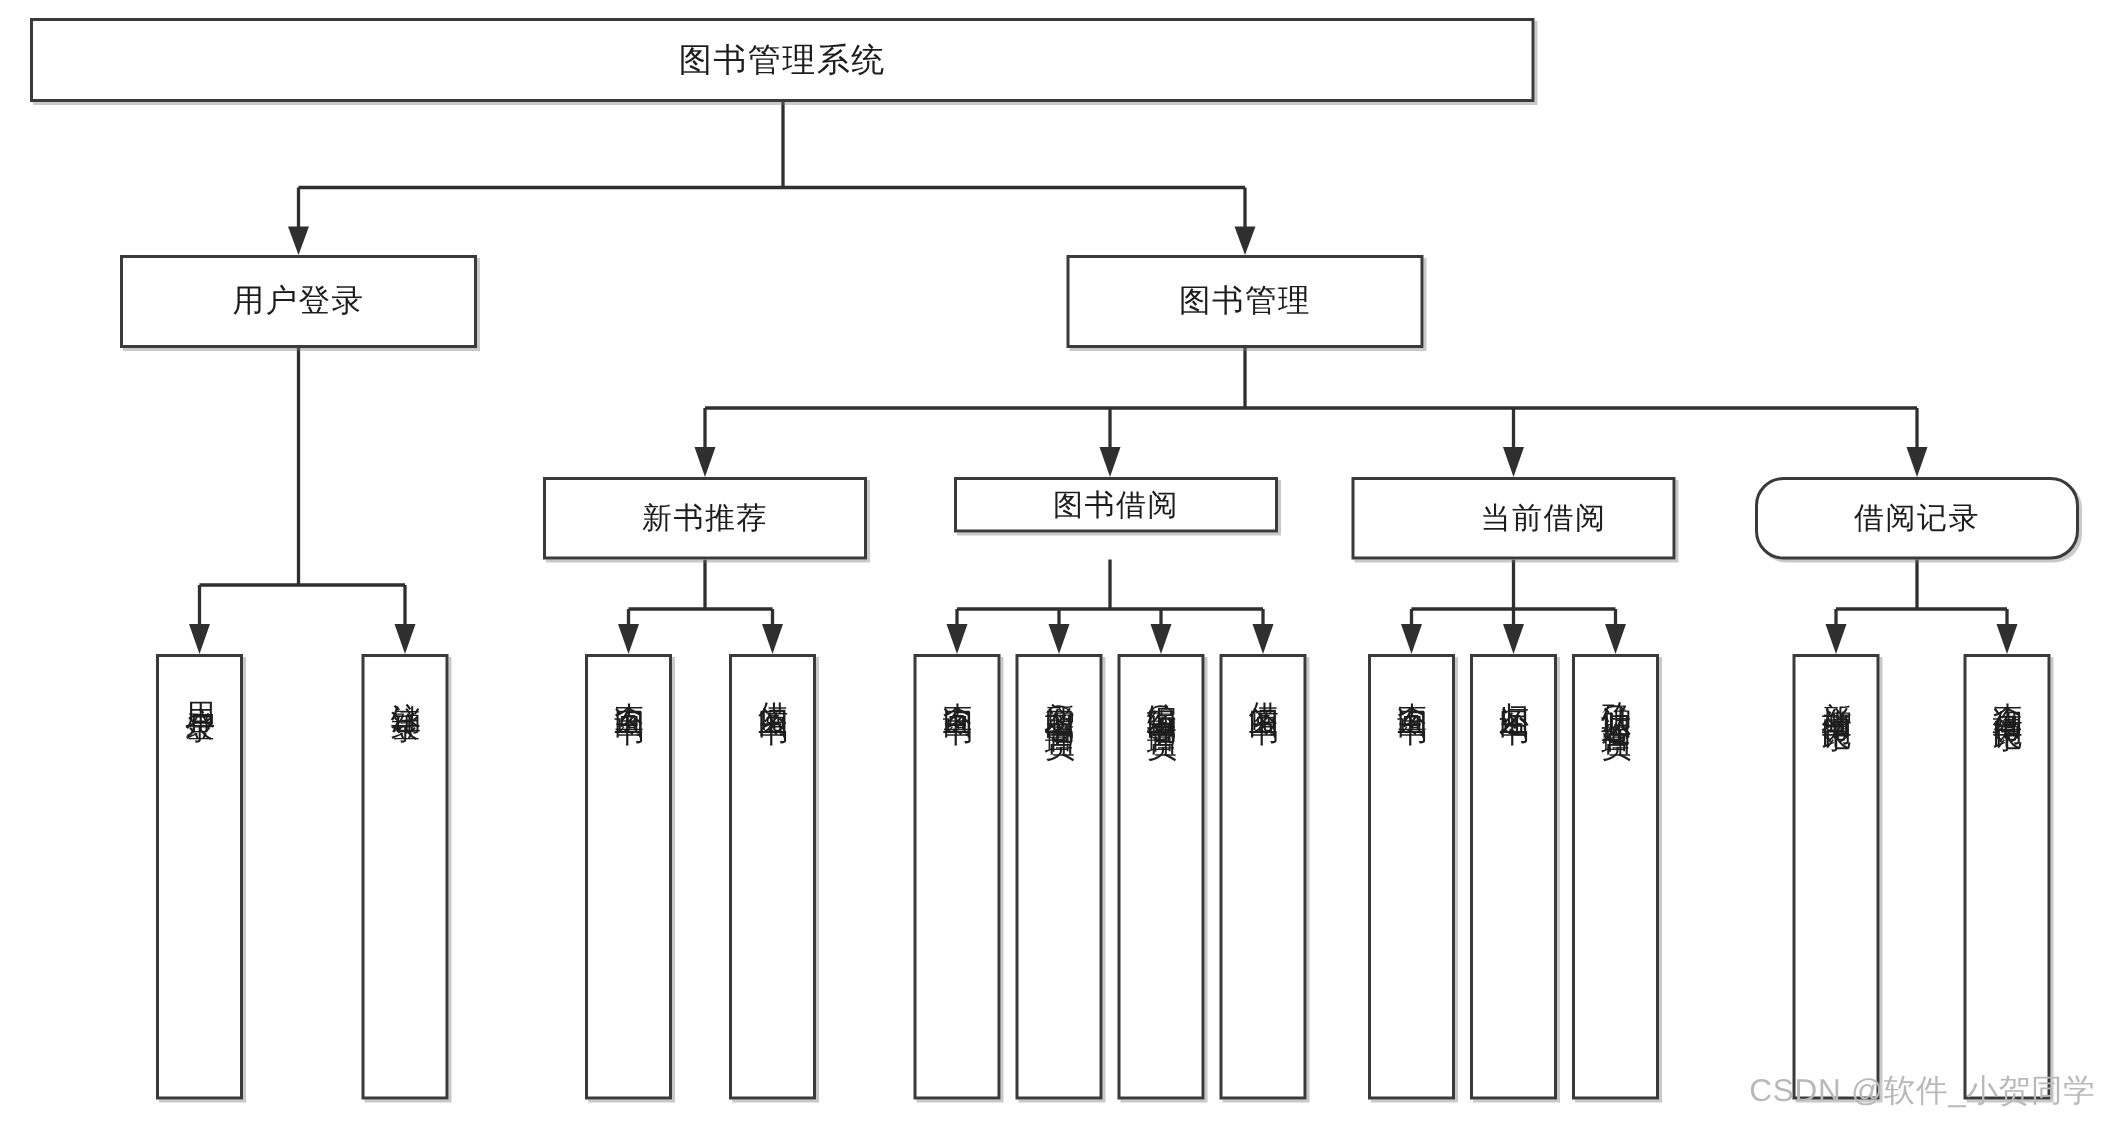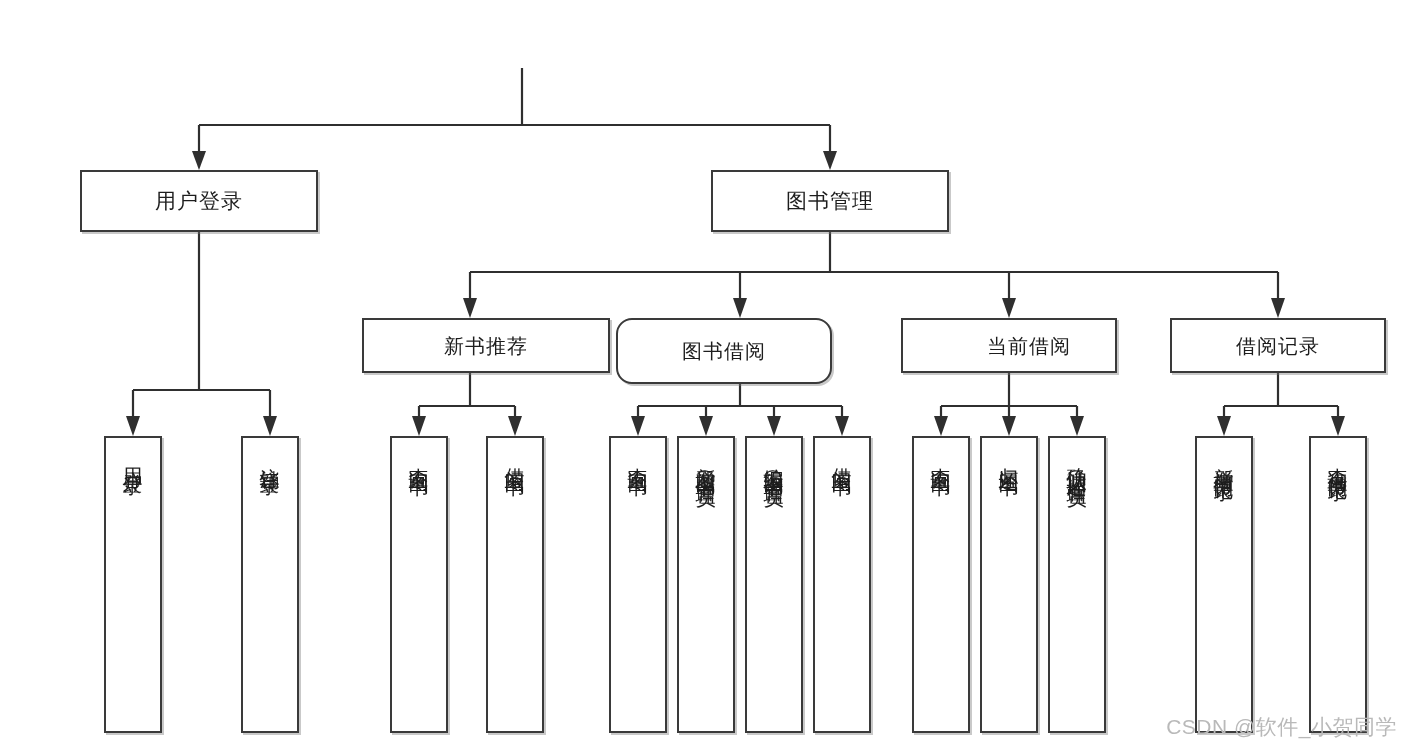--- a/index.html
+++ b/index.html
@@ -149,38 +149,41 @@
     <polygon class="head" points="1077,436 1070,416 1084,416"></polygon>
 
     <line x1="1278" y1="373" x2="1278" y2="406"></line>
     <line x1="1224" y1="406" x2="1338" y2="406"></line>
     <line x1="1224" y1="406" x2="1224" y2="424"></line>
     <polygon class="head" points="1224,436 1217,416 1231,416"></polygon>
     <line x1="1338" y1="406" x2="1338" y2="424"></line>
     <polygon class="head" points="1338,436 1331,416 1345,416"></polygon>
   </svg>
 
+  <div class="node root" style="left:20px; top:12px; width:1003px; height:56px;">
+    <span class="cap">图书管理系统</span>
+  </div>
 
   <div class="node lvl2" style="left:80px; top:170px; width:238px; height:62px;">
     <span class="cap">用户登录</span>
   </div>
   <div class="node lvl2" style="left:711px; top:170px; width:238px; height:62px;">
     <span class="cap">图书管理</span>
   </div>
 
-  <div class="node lvl3" style="left:362px; top:318px; width:248px; height:55px;">
+  <div class="node lvl3" style="left:362px; top:318px; width:216px; height:55px;">
     <span class="cap">新书推荐</span>
   </div>
-  <div class="node lvl3" style="left:616px; top:318px; width:216px; height:66px;border-radius:16px;">
+  <div class="node lvl3" style="left:636px; top:318px; width:216px; height:37px;">
     <span class="cap">图书借阅</span>
   </div>
   <div class="node lvl3" style="left:901px; top:318px; width:216px; height:55px;padding-left:40px;">
     <span class="cap">当前借阅</span>
   </div>
-  <div class="node lvl3" style="left:1170px; top:318px; width:216px; height:55px;">
+  <div class="node lvl3" style="left:1170px; top:318px; width:216px; height:55px;border-radius:19px;">
     <span class="cap">借阅记录</span>
   </div>
 
   <div class="node leaf" style="left:104px; top:436px; width:58px; height:297px;">
     <span class="cap">用户登录</span>
   </div>
   <div class="node leaf" style="left:241px; top:436px; width:58px; height:297px;">
     <span class="cap">注销登录</span>
   </div>
 

